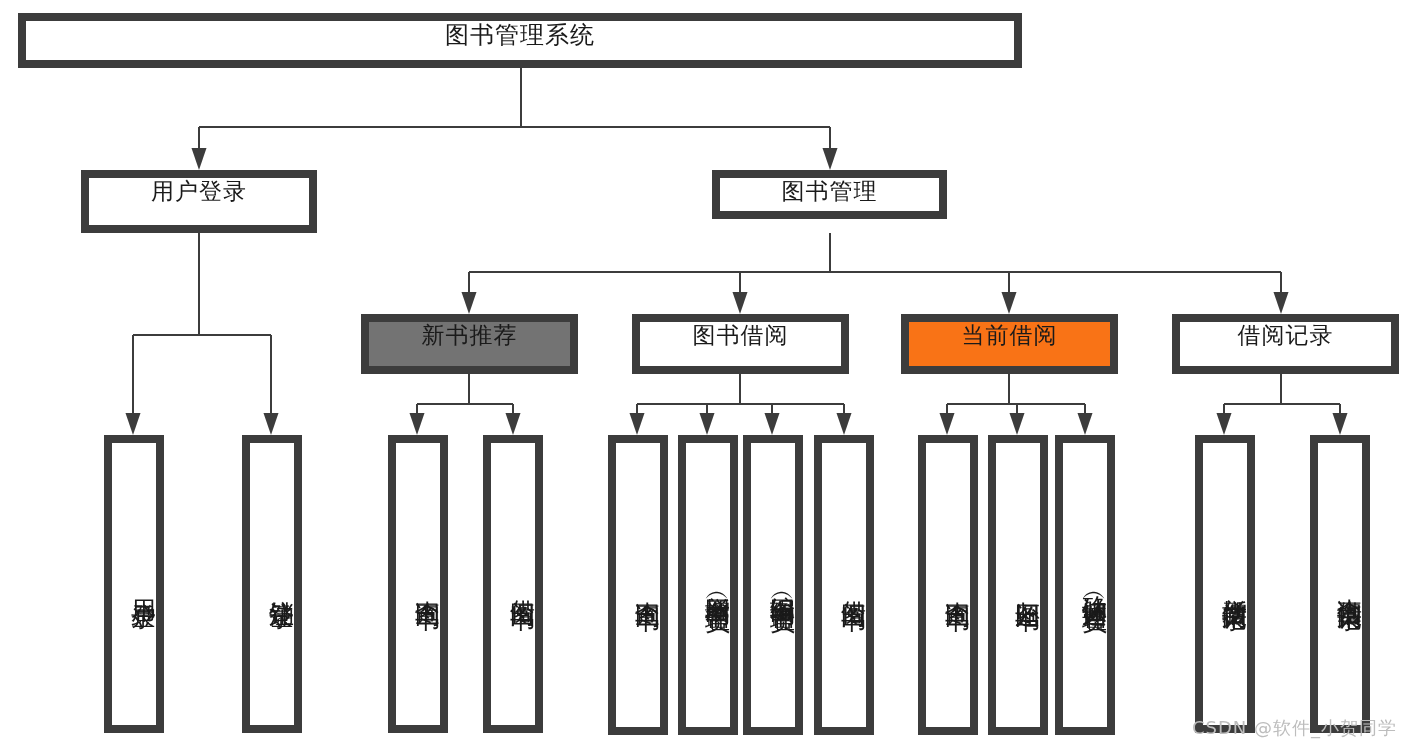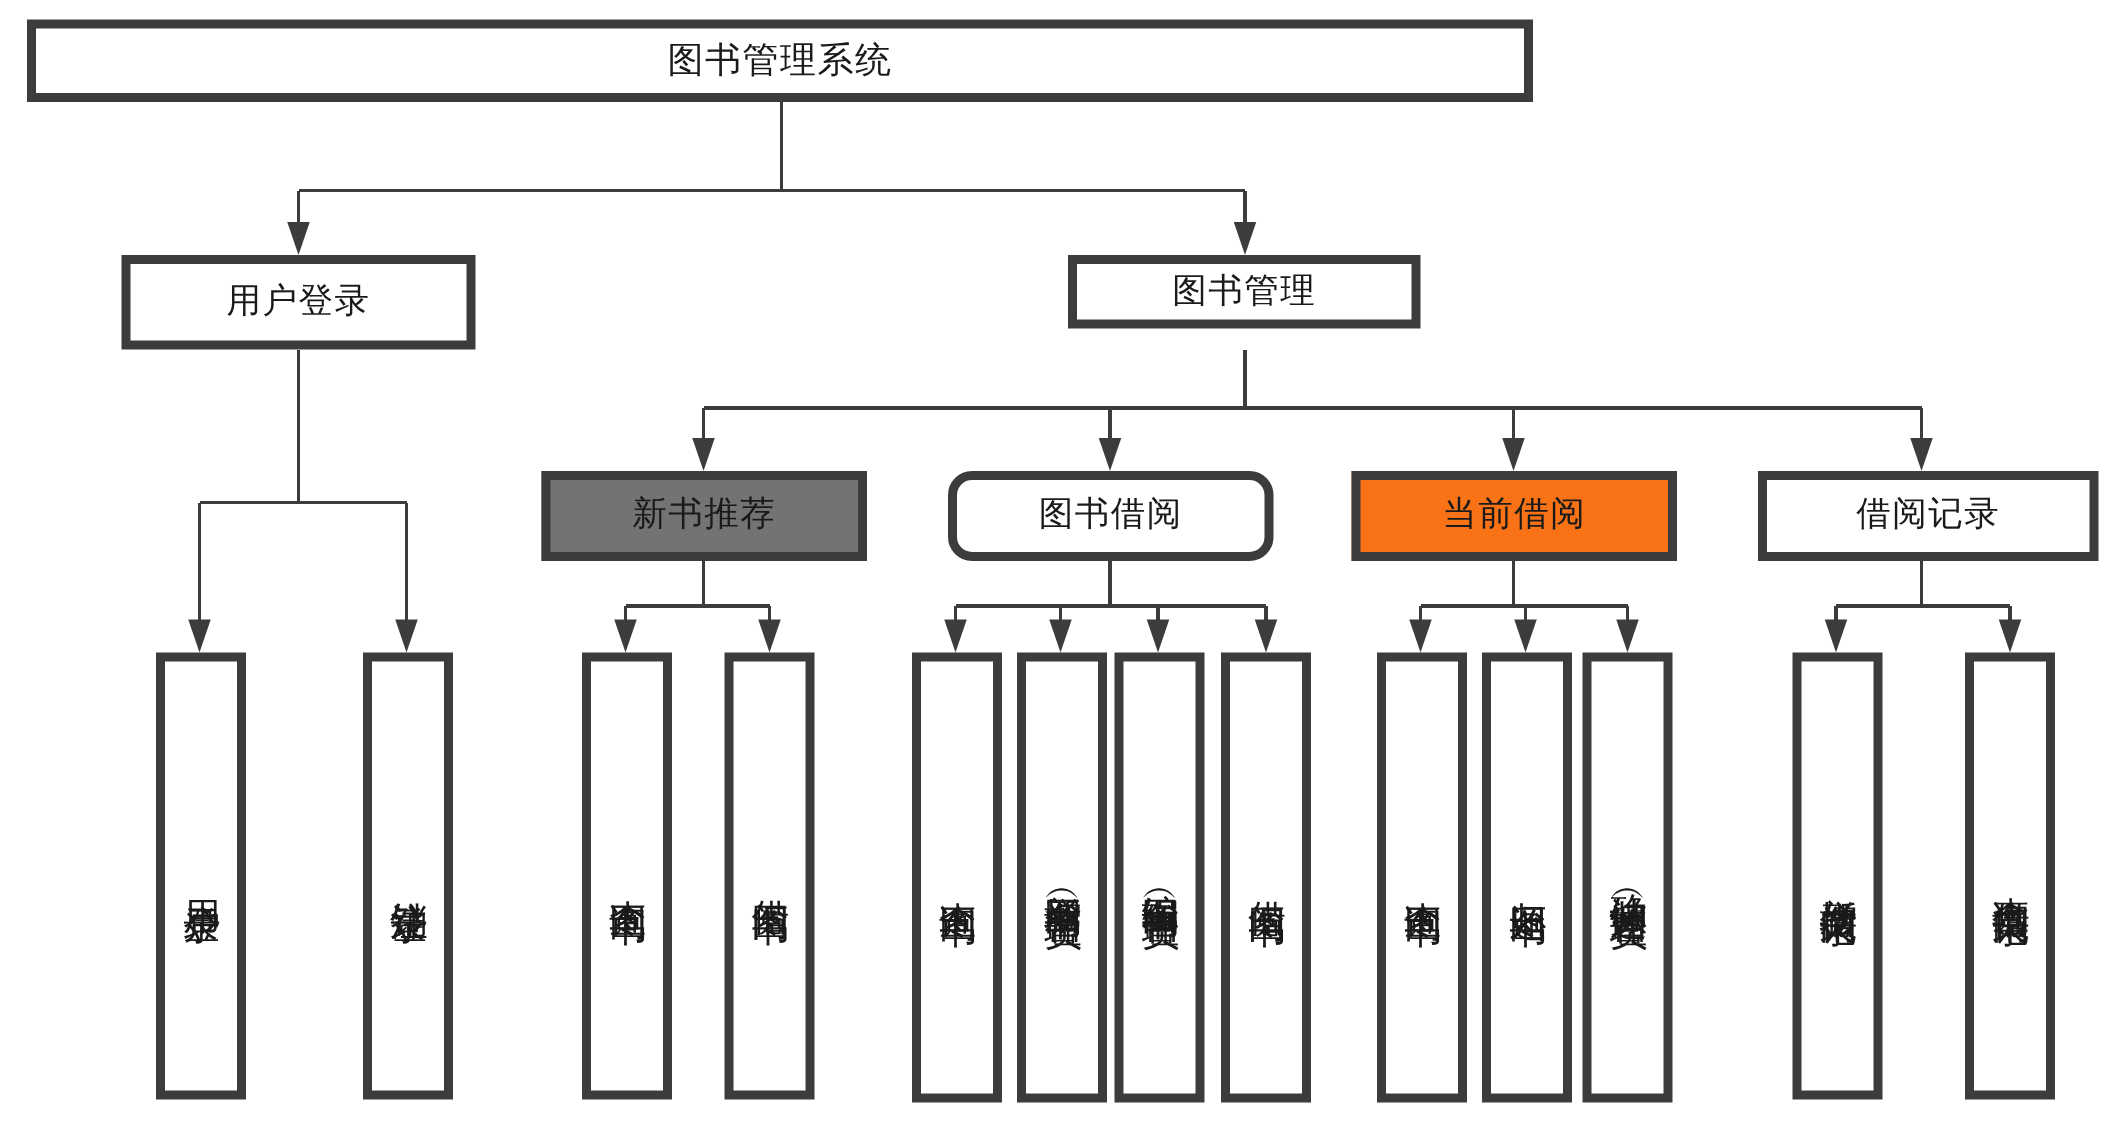--- a/index.html
+++ b/index.html
@@ -20,24 +20,23 @@
   #edges {
     position: absolute;
     left: 0;
     top: 0;
     width: 1405px;
     height: 747px;
   }
   .node {
     position: absolute;
     box-sizing: border-box;
-    border: 6px solid #84cc16;
+    border: 8px solid #84cc16;
     background: #ffffff;
     display: flex;
-    align-items: center;
     justify-content: center;
     color: #1a1a1a;
     text-align: center;
   }
   .node.horiz {
     font-size: 23px;
     letter-spacing: 1px;
     line-height: 1.2;
   }
   .node.root {
@@ -129,21 +128,21 @@
       </div>
       <div class="node horiz" style="left: 81px; top: 170px; width: 236px; height: 63px; border-color: rgb(60, 60, 60); background: rgb(255, 255, 255); color: rgb(26, 26, 26);">
         <span class="hlabel">用户登录</span>
       </div>
       <div class="node horiz" style="left: 712px; top: 170px; width: 235px; height: 49px; border-color: rgb(60, 60, 60); background: rgb(255, 255, 255); color: rgb(26, 26, 26);">
         <span class="hlabel">图书管理</span>
       </div>
       <div class="node horiz" style="left: 361px; top: 314px; width: 217px; height: 60px; border-color: rgb(60, 60, 60); background: #737373; color: rgb(26, 26, 26);">
         <span class="hlabel">新书推荐</span>
       </div>
-      <div class="node horiz" style="left: 632px; top: 314px; width: 217px; height: 60px; border-color: rgb(60, 60, 60); background: rgb(255, 255, 255); color: rgb(26, 26, 26); border-radius: 16px;">
+      <div class="node horiz" style="left: 632px; top: 314px; width: 217px; height: 60px; border-color: rgb(60, 60, 60); background: rgb(255, 255, 255); color: rgb(26, 26, 26);">
         <span class="hlabel">图书借阅</span>
       </div>
       <div class="node horiz" style="left: 901px; top: 314px; width: 217px; height: 60px; border-color: rgb(60, 60, 60); background: #f97316; color: rgb(26, 26, 26);">
         <span class="hlabel">当前借阅</span>
       </div>
       <div class="node horiz" style="left: 1172px; top: 314px; width: 227px; height: 60px; border-color: rgb(60, 60, 60); background: rgb(255, 255, 255); color: rgb(26, 26, 26);">
         <span class="hlabel">借阅记录</span>
       </div>
       <div class="node vert" style="left: 104px; top: 435px; width: 60px; height: 298px; border-color: rgb(60, 60, 60); background: rgb(255, 255, 255); color: rgb(26, 26, 26);">
         <span class="vlabel">用户登录</span>
@@ -178,13 +177,14 @@
       <div class="node vert" style="left: 1055px; top: 435px; width: 60px; height: 300px; border-color: rgb(60, 60, 60); background: rgb(255, 255, 255); color: rgb(26, 26, 26);">
         <span class="vlabel">确认归还（管理员）</span>
       </div>
       <div class="node vert" style="left: 1195px; top: 435px; width: 60px; height: 298px; border-color: rgb(60, 60, 60); background: rgb(255, 255, 255); color: rgb(26, 26, 26);">
         <span class="vlabel">新增借阅记录</span>
       </div>
       <div class="node vert" style="left: 1310px; top: 435px; width: 60px; height: 298px; border-color: rgb(60, 60, 60); background: rgb(255, 255, 255); color: rgb(26, 26, 26);">
         <span class="vlabel">查询借阅记录</span>
       </div>
     </div>
+  <div class="watermark" style="left: 1192px; top: 716px; color: rgb(189, 189, 189);">CSDN @软件_小贺同学</div>
 </div>
 
 </body></html>

